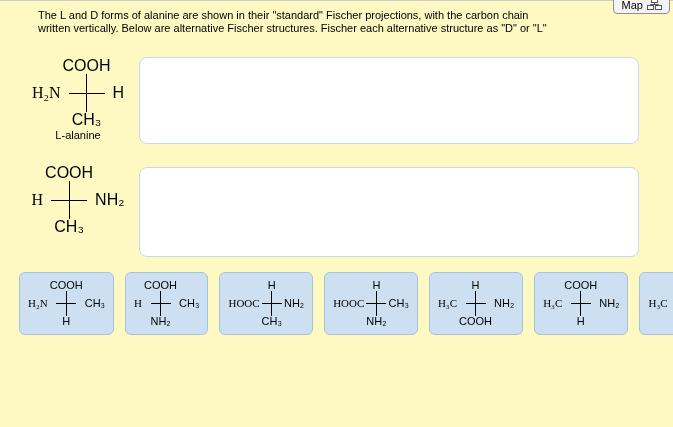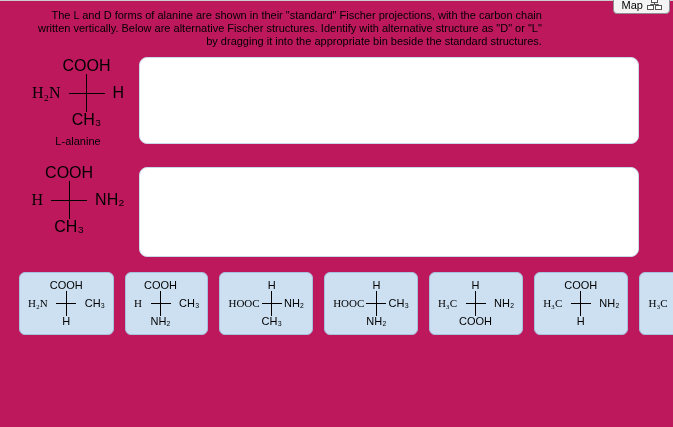--- a/index.html
+++ b/index.html
@@ -4,38 +4,38 @@
 <style>
   :root{
     --tile-bg:#cde0f2;
     --tile-border:#a5c2de;
     --bin-border:#c9d8ea;
     --rule:#cccccc;
     --ink:#000000;
   }
   *{margin:0;padding:0;box-sizing:border-box;}
   body{background:#ffffff;font-family:"Liberation Sans","DejaVu Sans",sans-serif;}
-  .page{position:relative;width:673px;height:427px;background:#be185d;overflow:hidden;}
+  .page{position:relative;width:673px;height:427px;background:#fef9c3;overflow:hidden;}
   .topline{position:absolute;top:0;left:0;width:100%;height:1px;background:var(--rule);}
 
   
   .map-btn{
     position:absolute;top:-8px;right:3px;height:22px;
     display:flex;align-items:flex-end;gap:4px;
     padding:0 7px 2px 8px;
     background:#f4f4f4;border:1px solid #8f8f8f;border-radius:4px;
     font-size:11px;color:var(--ink);cursor:pointer;
   }
   .map-btn svg{display:block;margin-bottom:1px;}
 
   .instructions{
     position:absolute;left:38px;top:9px;
     font-size:11px;line-height:13px;color:var(--ink);
   }
-  .instructions span{display:block;text-align:right;}
+  .instructions span{display:block;}
 
   
   .fischer{
     display:grid;
     grid-template-columns:auto auto auto;
     grid-template-rows:auto auto auto;
     column-gap:2px;row-gap:1px;
     align-items:center;justify-items:center;
     width:max-content;margin:0 auto;
     color:var(--ink);
@@ -49,21 +49,21 @@
   .f-cross::after {content:"";position:absolute;top:50%;margin-top:-0.5px;left:0;right:0;height:1px;background:var(--ink);}
 
   .fischer.big{font-size:16px;line-height:18px;}
   .fischer.big .f-cross{width:36px;height:34px;}
   .fischer.small{font-size:11px;line-height:13px;}
   .fischer.small .f-cross{width:20px;height:21px;}
 
   .standard{position:absolute;left:20px;width:116px;}
   .standard-1{top:57px;}
   .standard-2{top:164px;}
-  .caption{margin-top:6px;text-align:center;font-size:11px;line-height:13px;color:var(--ink);}
+  .caption{text-align:center;font-size:11px;line-height:13px;color:var(--ink);}
 
   .bin{
     position:absolute;left:139px;width:500px;
     background:#ffffff;border:1px solid var(--bin-border);border-radius:8px;
   }
   .bin-1{top:57px;height:87px;}
   .bin-2{top:167px;height:90px;}
 
   .tiles{position:absolute;left:19px;top:272px;display:flex;gap:11px;}
   .tile{
@@ -87,22 +87,21 @@
     <svg width="15" height="12" viewBox="0 0 15 12">
       <rect x="4.5" y="0.5" width="6" height="4" fill="#ffffff" stroke="#555555"></rect>
       <path d="M7.5 4.5 v2 M3.5 6.5 h8 M3.5 6.5 v1 M11.5 6.5 v1" stroke="#555555" fill="none"></path>
       <rect x="0.5" y="7.5" width="6" height="4" fill="#ffffff" stroke="#555555"></rect>
       <rect x="8.5" y="7.5" width="6" height="4" fill="#ffffff" stroke="#555555"></rect>
     </svg>
   </button>
 
   <div class="instructions">
     <span>The L and D forms of alanine are shown in their "standard" Fischer projections, with the carbon chain</span>
-    <span>written vertically. Below are alternative Fischer structures. Identify with alternative structure as "D" or "L"</span>
-    <span>by dragging it into the appropriate bin beside the standard structures.</span>
+    <span>written vertically. Below are alternative Fischer structures. Fischer each alternative structure as "D" or "L"</span>
   </div>
 
   <div class="standard standard-1">
     <div class="fischer big">
       <span class="f-top">COOH</span>
       <span class="f-left">H₂N</span>
       <span class="f-cross"></span>
       <span class="f-right">H</span>
       <span class="f-bottom">CH₃</span>
     </div>

